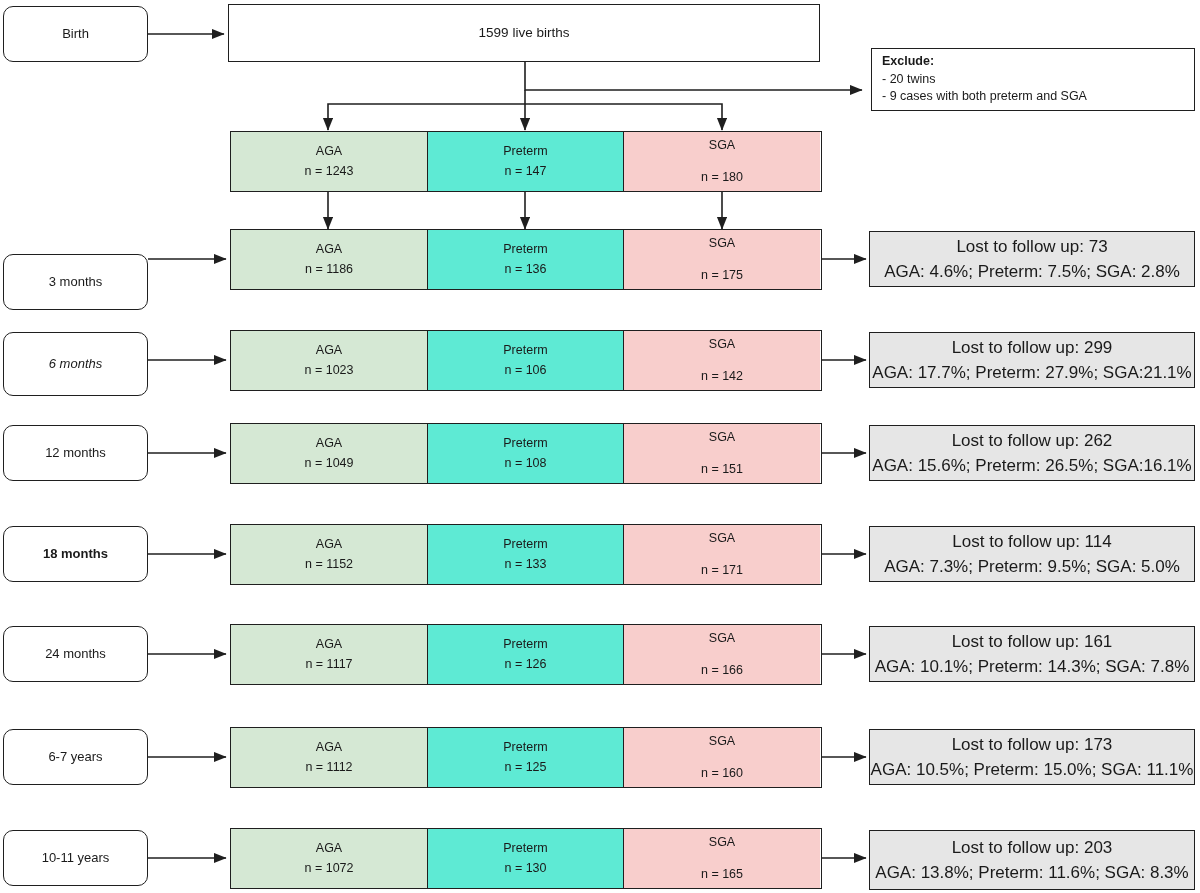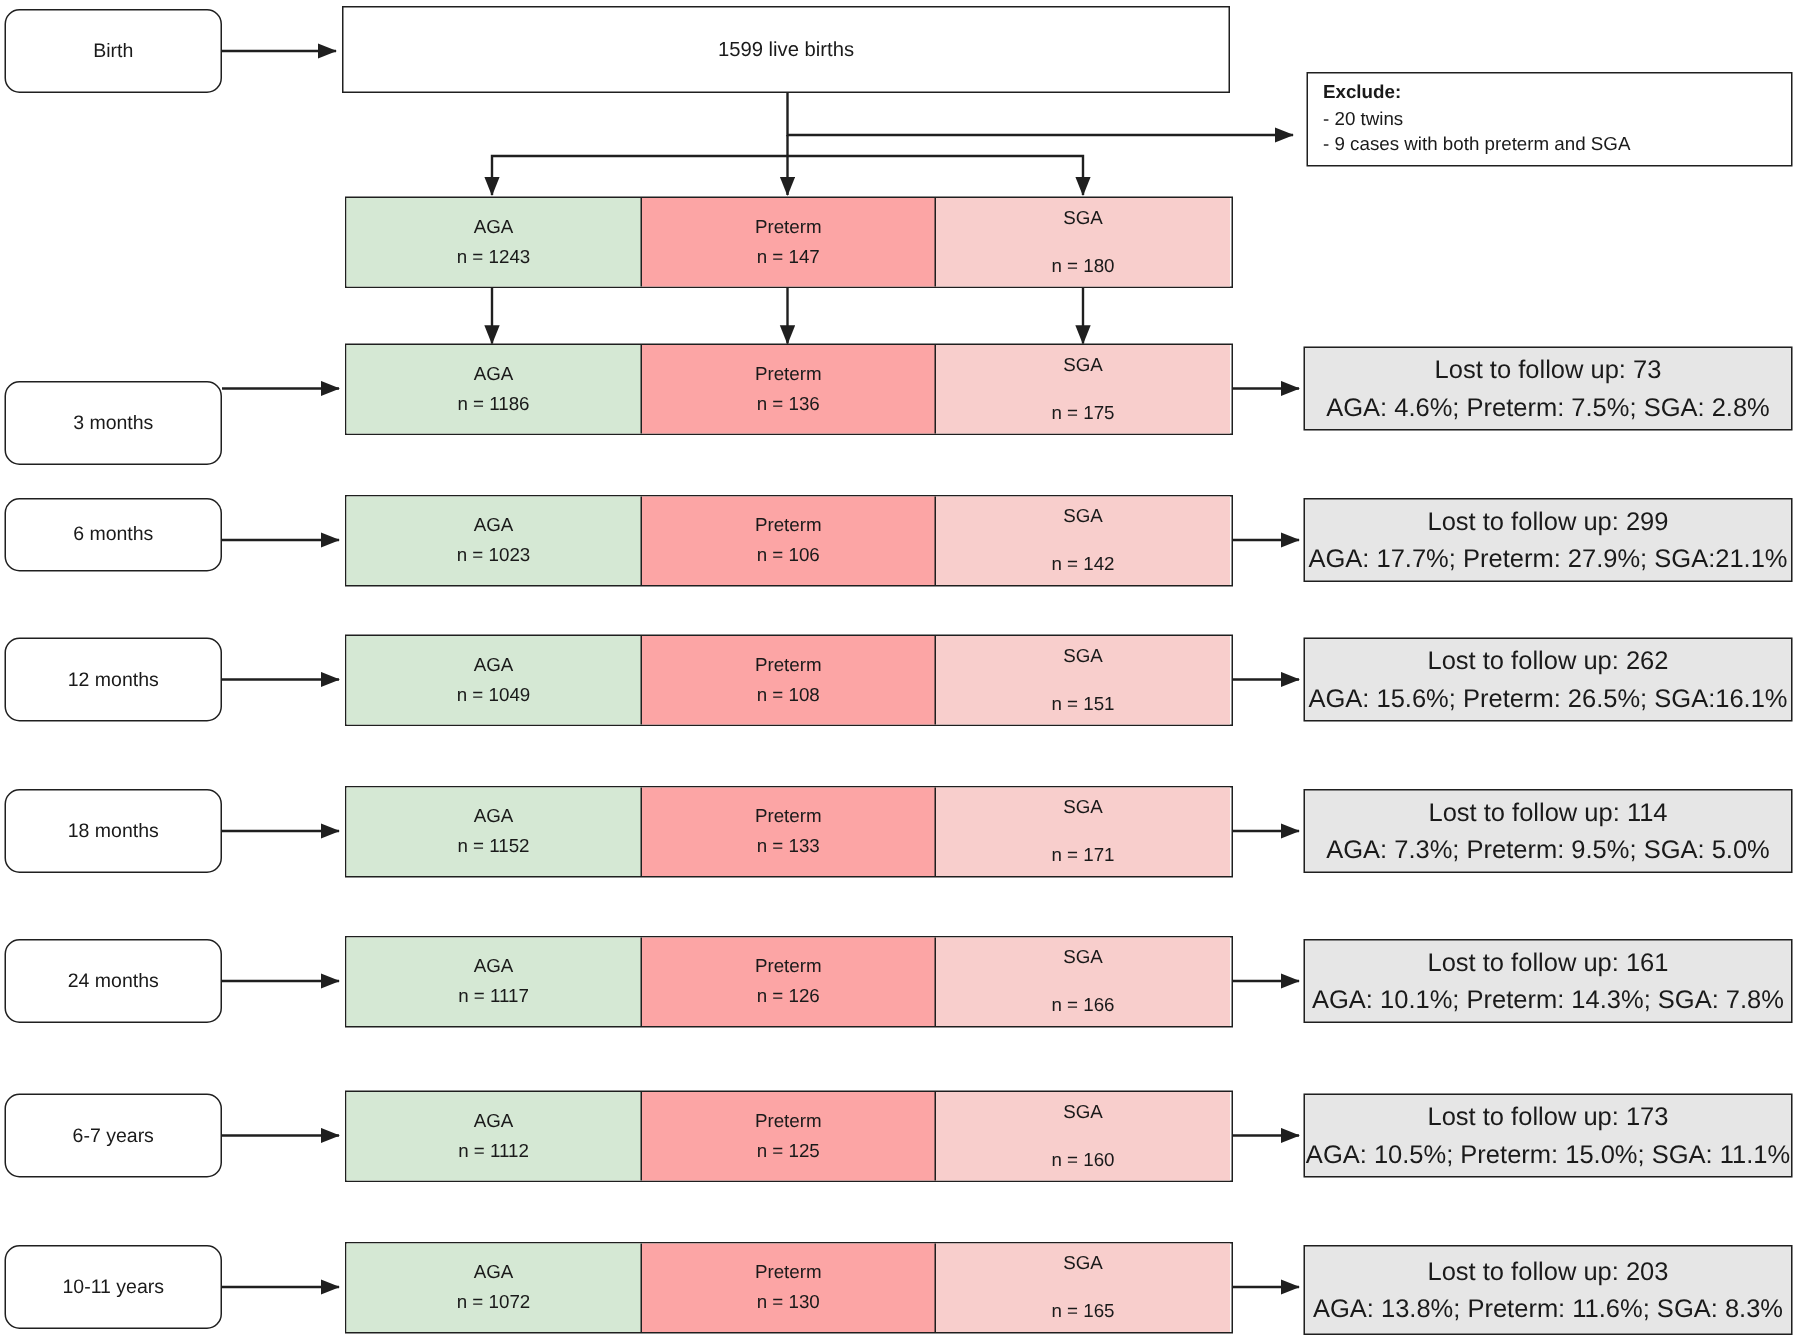--- a/index.html
+++ b/index.html
@@ -69,21 +69,21 @@
     flex-direction: column;
     align-items: center;
     justify-content: center;
     text-align: center;
     font-size: 12.5px;
     line-height: 1.55;
     border-right: 1.4px solid #1f1f1f;
   }
   .cohort-cell:last-child { border-right: none; }
   .cell-aga     { background: #d5e8d4; }
-  .cell-preterm { background: #fca5a5; }
+  .cell-preterm { background: #5eead4; }
   .cell-sga     { background: #f8cecc; gap: 12px; }
   .loss-box {
     position: absolute;
     box-sizing: border-box;
     border: 1.4px solid #1f1f1f;
     background: #e6e6e6;
     display: flex;
     flex-direction: column;
     align-items: center;
     justify-content: center;
@@ -180,21 +180,21 @@
         </div>
         <div class="cohort-cell cell-sga" style="width:196px;">
           <span class="ln">SGA</span>
           <span class="ln">n = 175</span>
         </div>
       </div>
       <div class="loss-box" style="left: 869px; top: 231px; width: 326px; height: 56px;">
         <span class="ln">Lost to follow up: 73</span>
         <span class="ln">AGA: 4.6%; Preterm: 7.5%; SGA: 2.8%</span>
       </div>
-      <div class="node stage-label" style="left: 3px; top: 332px; width: 145px; height: 49px;">
+      <div class="node stage-label" style="left: 3px; top: 332px; width: 145px; height: 64px; font-style: italic;">
         <span class="ln">6 months</span>
       </div>
       <div class="cohort-row" style="left: 230px; top: 330px; width: 592px; height: 61px;">
         <div class="cohort-cell cell-aga" style="width:197px;">
           <span class="ln">AGA</span>
           <span class="ln">n = 1023</span>
         </div>
         <div class="cohort-cell cell-preterm" style="width:196px;">
           <span class="ln">Preterm</span>
           <span class="ln">n = 106</span>
@@ -222,21 +222,21 @@
         </div>
         <div class="cohort-cell cell-sga" style="width:196px;">
           <span class="ln">SGA</span>
           <span class="ln">n = 151</span>
         </div>
       </div>
       <div class="loss-box" style="left: 869px; top: 425px; width: 326px; height: 56px;">
         <span class="ln">Lost to follow up: 262</span>
         <span class="ln">AGA: 15.6%; Preterm: 26.5%; SGA:16.1%</span>
       </div>
-      <div class="node stage-label" style="left: 3px; top: 526px; width: 145px; height: 56px;">
+      <div class="node stage-label" style="left: 3px; top: 526px; width: 145px; height: 56px; font-weight: bold;">
         <span class="ln">18 months</span>
       </div>
       <div class="cohort-row" style="left: 230px; top: 524px; width: 592px; height: 61px;">
         <div class="cohort-cell cell-aga" style="width:197px;">
           <span class="ln">AGA</span>
           <span class="ln">n = 1152</span>
         </div>
         <div class="cohort-cell cell-preterm" style="width:196px;">
           <span class="ln">Preterm</span>
           <span class="ln">n = 133</span>

